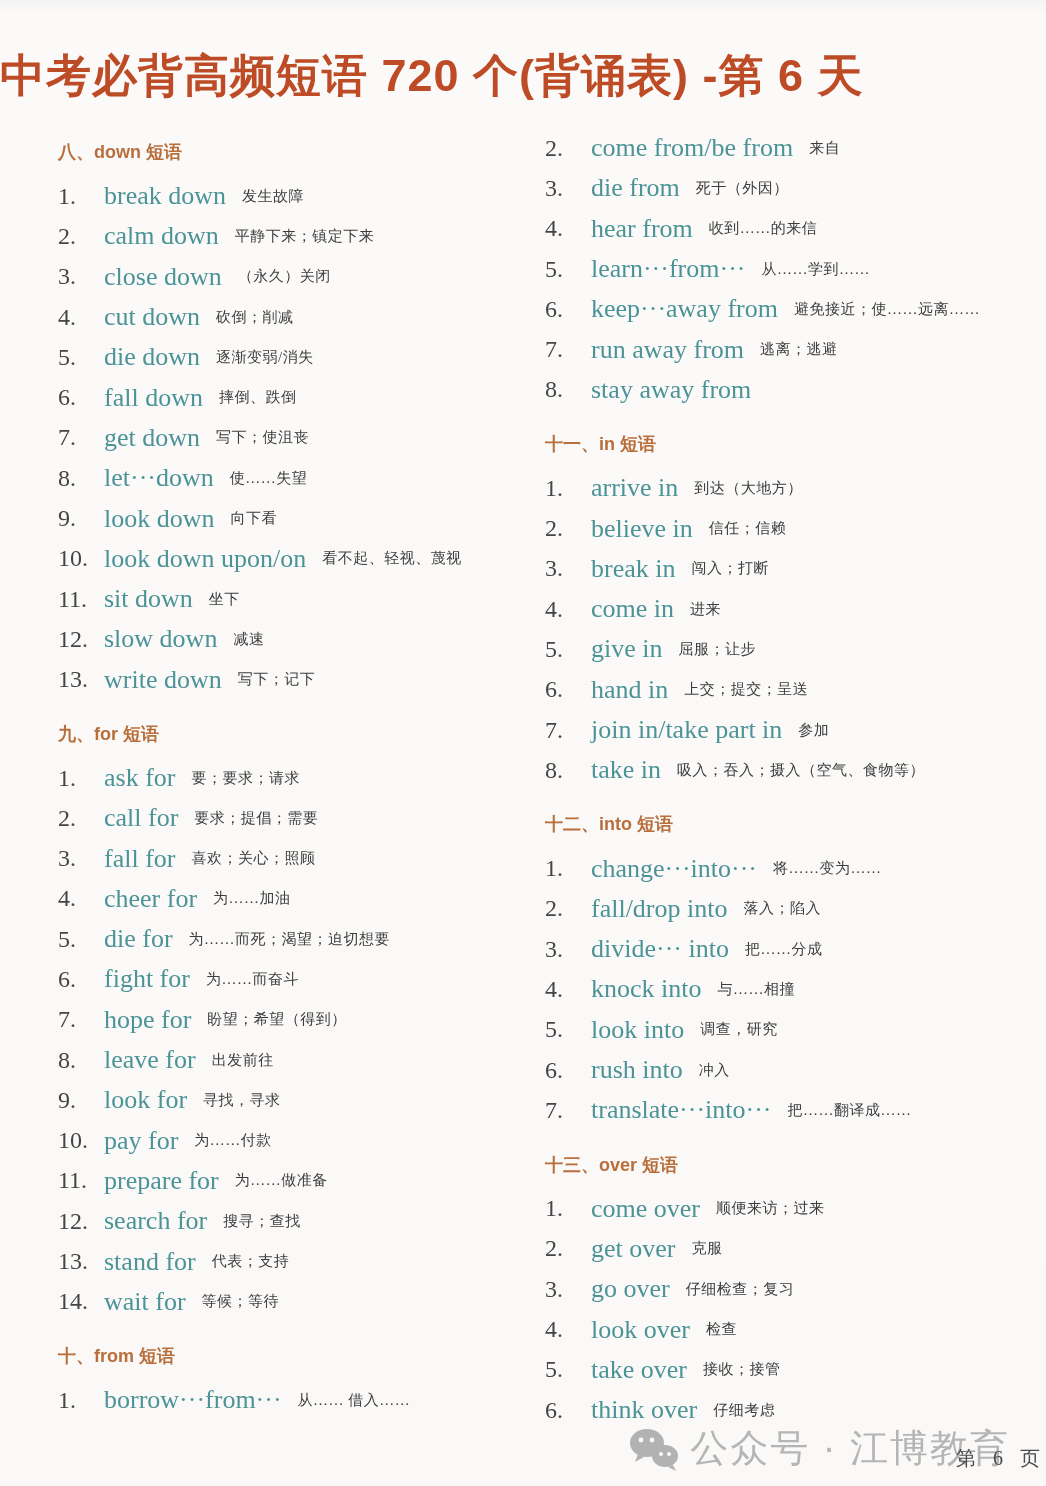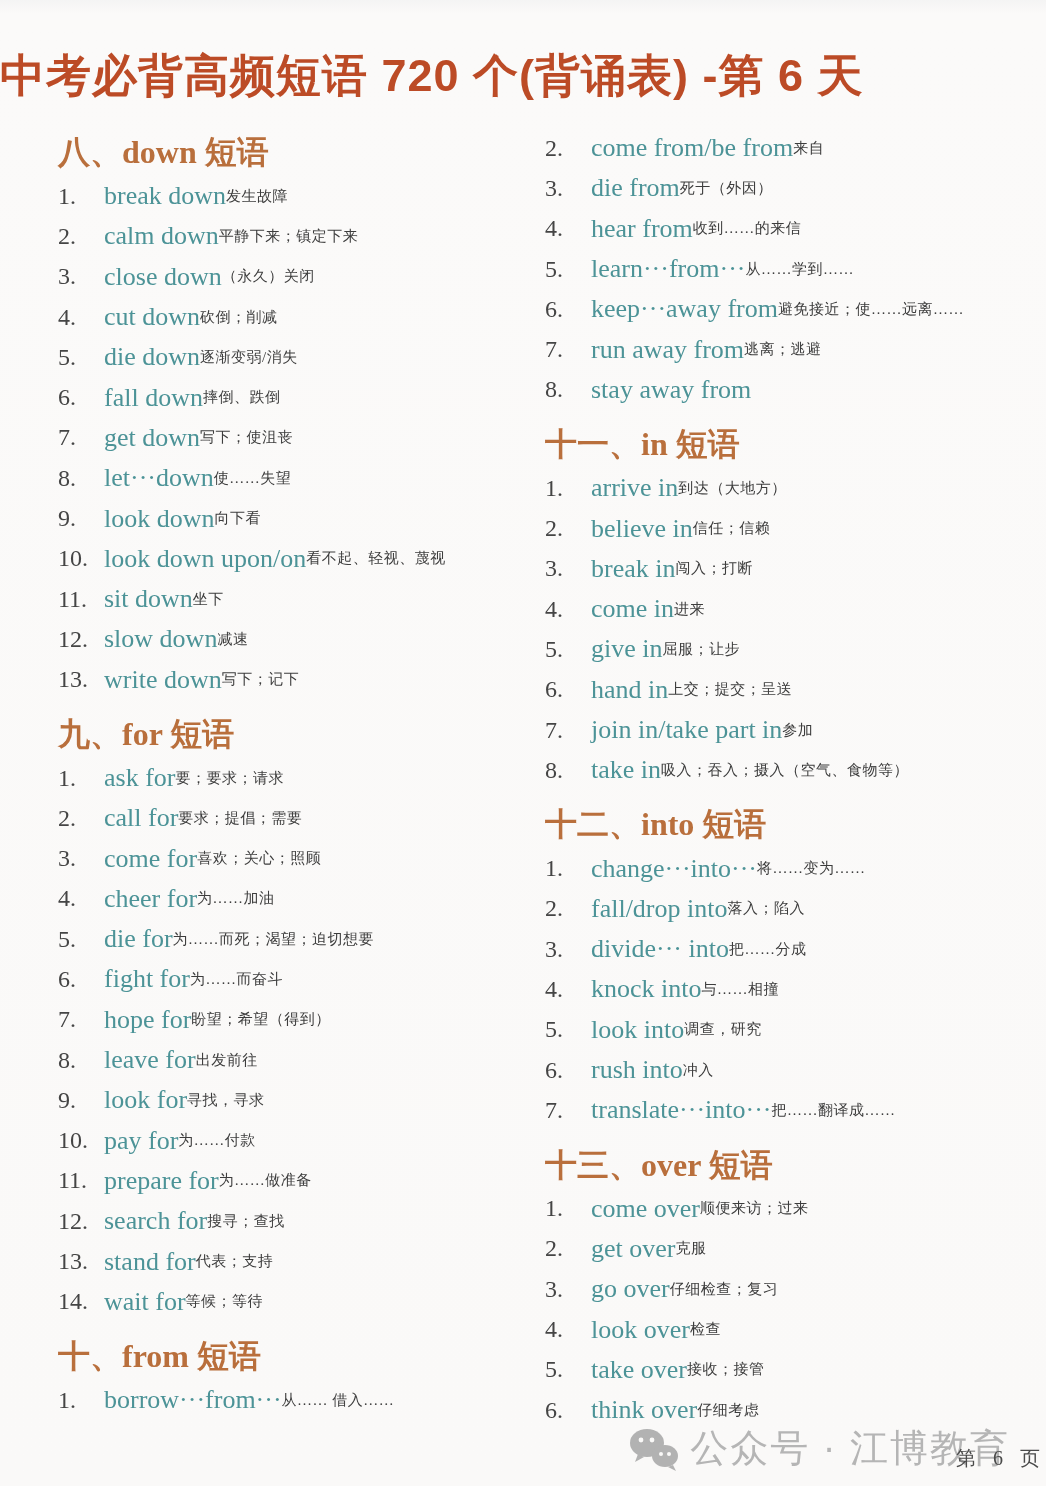--- a/index.html
+++ b/index.html
@@ -19,42 +19,42 @@
     font-size:45px;
     letter-spacing:1px;
     color:#bc4b26;
     white-space:nowrap;
   }
   .col{position:absolute;top:128px;}
   .col-left{left:58px;width:462px;}
   .col-right{left:545px;width:472px;}
   .heading{
     height:48px;line-height:48px;
-    font-family:Liberation Serif, serif;
+    font-family:Liberation Sans, sans-serif;
     font-weight:bold;
-    font-size:32px;
+    font-size:18px;
     color:#b96f3c;
     white-space:nowrap;
   }
   .section + .section .heading{margin-top:10px;}
   .item{
     height:40.3px;
     display:flex;
     align-items:center;
     white-space:nowrap;
   }
   .num{
     flex:0 0 46px;
     font-size:24px;
     color:#454545;
   }
   .en{
     font-size:26px;
     color:#4c9397;
-    margin-right:0;
+    margin-right:16px;
     text-align:right;
   }
   .zh{
     font-size:15px;
     color:#3d3d3d;
     letter-spacing:0.5px;
   }
   .footer{
     position:absolute;bottom:14px;left:0;right:0;
     text-align:right;
@@ -156,21 +156,21 @@
           <span class="en">ask for</span>
           <span class="zh">要；要求；请求</span>
         </div>
         <div class="item">
           <span class="num">2.</span>
           <span class="en">call for</span>
           <span class="zh">要求；提倡；需要</span>
         </div>
         <div class="item">
           <span class="num">3.</span>
-          <span class="en">come for</span>
+          <span class="en">fall for</span>
           <span class="zh">喜欢；关心；照顾</span>
         </div>
         <div class="item">
           <span class="num">4.</span>
           <span class="en">cheer for</span>
           <span class="zh">为……加油</span>
         </div>
         <div class="item">
           <span class="num">5.</span>
           <span class="en">die for</span>

